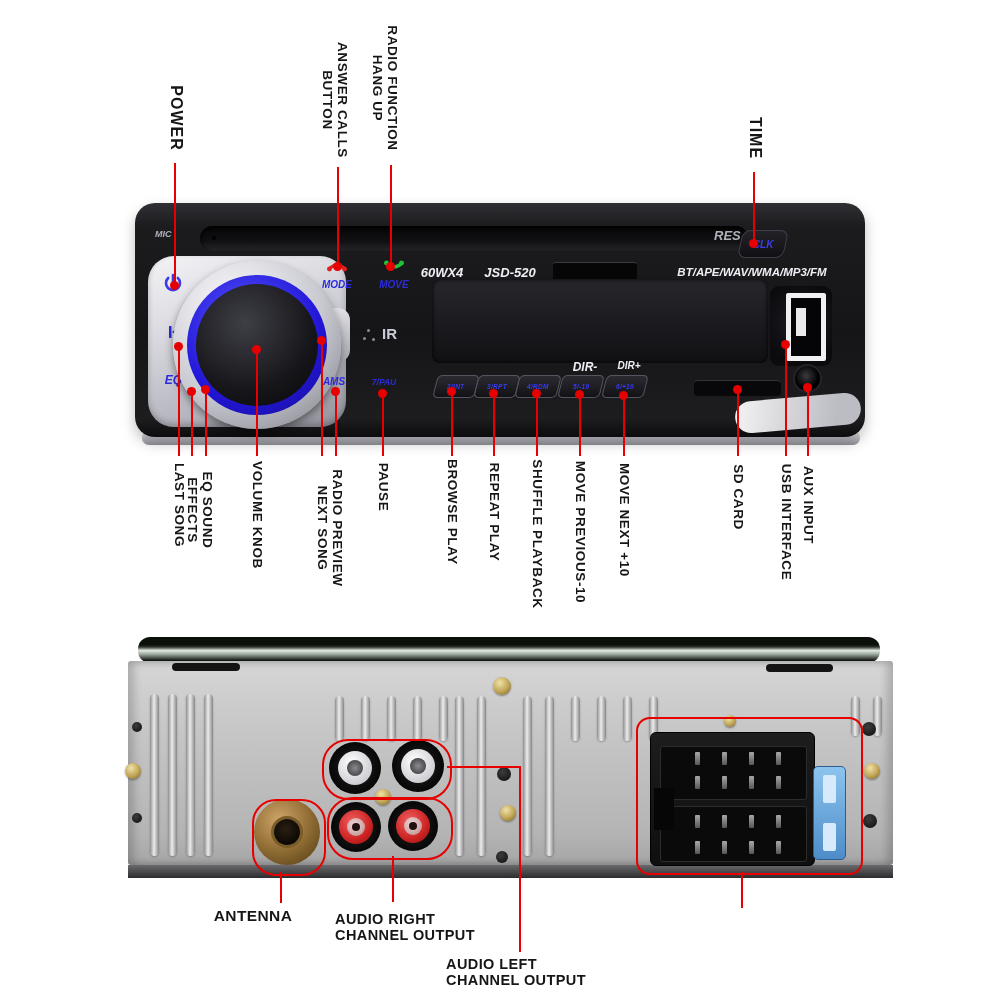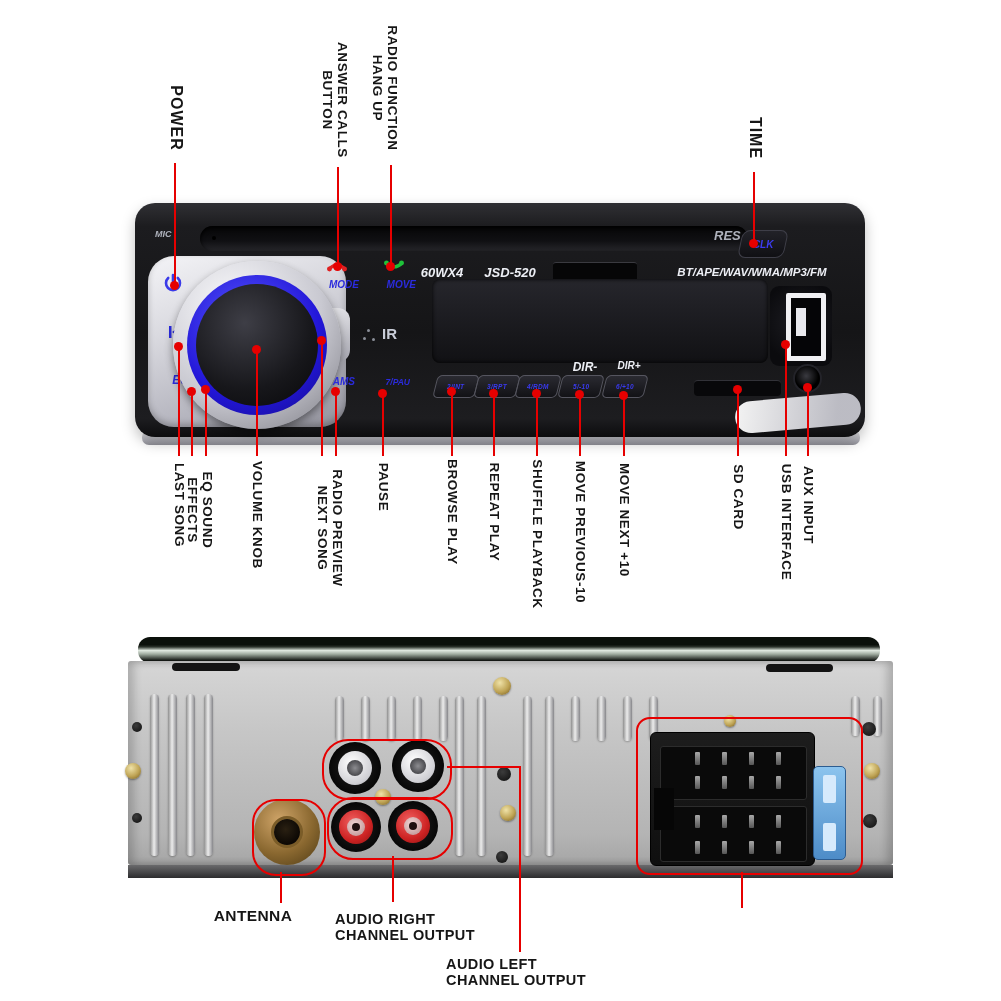--- a/index.html
+++ b/index.html
@@ -33,21 +33,21 @@
           box-shadow:inset 0 -3px 6px rgba(0,0,0,.25)}
   .silvertab{position:absolute;left:165px;top:105px;width:50px;height:54px;border-radius:12px;
           background:linear-gradient(160deg,#f0f0f3,#a8a8b2)}
   .knob-outer{position:absolute;left:38px;top:58px;width:168px;height:168px;border-radius:50%;
           background:radial-gradient(circle at 35% 28%,#fbfbfd,#c9c9d1 55%,#77777f 100%);
           box-shadow:0 4px 8px rgba(0,0,0,.45)}
   .knob-ring{position:absolute;left:52px;top:72px;width:140px;height:140px;border-radius:50%;
           background:radial-gradient(circle at 42% 35%,#5b5bff,#2216d8 60%,#140c86 100%)}
   .knob-face{position:absolute;left:61px;top:81px;width:122px;height:122px;border-radius:50%;
           background:radial-gradient(circle at 40% 32%,#3e3e46,#17171b 60%,#070709 100%)}
-  .bluetxt{position:absolute;color:#2b2bdd;font-weight:700;font-style:italic;text-align:right}
+  .bluetxt{position:absolute;color:#2b2bdd;font-weight:700;font-style:italic;text-align:center}
   .whitetxt{position:absolute;color:#edeff5;font-weight:700;font-style:italic;text-align:center}
   .plate{position:absolute;left:418px;top:59px;width:84px;height:19px;border-radius:3px;
          background:#060607;border-top:1px solid #3a3a40}
   .bezel{position:absolute;left:297px;top:76px;width:336px;height:84px;border-radius:8px;
          background:linear-gradient(180deg,#26262c,#111114);box-shadow:inset 0 0 4px #000}
   .screen{position:absolute;left:302px;top:81px;width:326px;height:74px;border-radius:5px;
           background:#04050a;overflow:hidden;box-shadow:inset 0 0 10px #000}
   .seg{font-family:"DejaVu Sans Mono",monospace;font-weight:700;font-style:italic;color:#eef3ff;
        text-shadow:0 0 7px #7e9aff,0 0 2px #fff;position:absolute}
   .eq{position:absolute;display:flex;align-items:flex-end;gap:2px}

